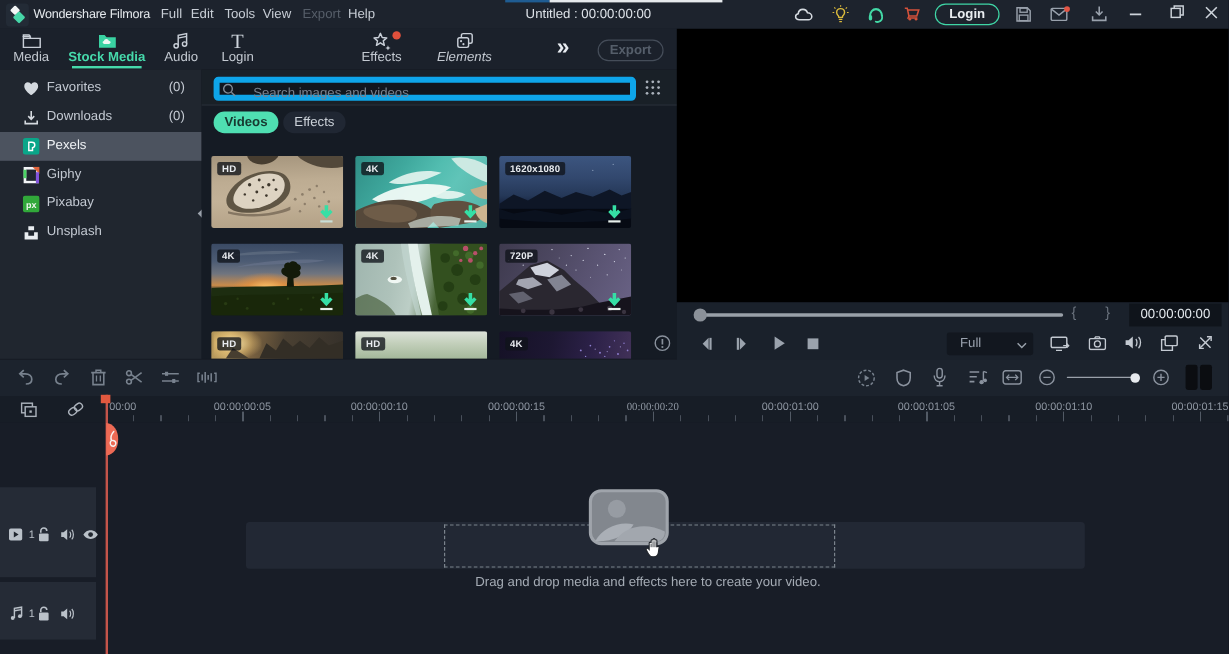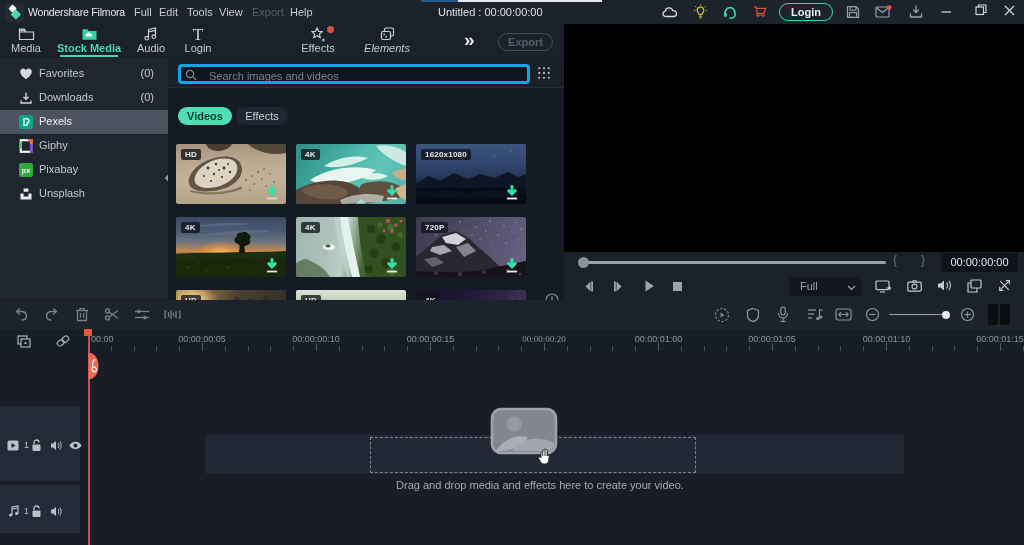--- a/index.html
+++ b/index.html
@@ -16,23 +16,23 @@
 .tab { position:absolute; top:2px; width:70px; text-align:center; color:#c3c9d1; font-size:11px; }
 .tab .ico { height:16px; display:flex; align-items:center; justify-content:center; }
 .tab .lbl { margin-top:0px; line-height:13px; }
 
 #sidebar { left:0; top:58px; width:168px; height:241px; background:#20262f; }
 .srow { position:absolute; left:0; width:168px; height:24px; color:#c3c9d2; font-size:11px; }
 .srow .sic { position:absolute; left:19px; top:5px; width:14px; height:14px; }
 .srow .slbl { position:absolute; left:39px; top:5px; }
 .srow .scnt { position:absolute; right:14px; top:5px; }
 
-#panel { left:168px; top:72px; width:400px; height:241px; background:#151b24; }
+#panel { left:168px; top:58px; width:400px; height:241px; background:#151b24; }
 #searchrow { left:168px; top:58px; width:400px; height:30px; background:#192027; border-bottom:1px solid #272e38; }
-#searchbox { left:10px; top:6px; width:352px; height:20px; background:#11161e; border:3px solid #0ea5e9; border-radius:4px; color:#79828e; font-size:11px; line-height:18px; padding-left:28px; }
+#searchbox { left:10px; top:6px; width:352px; height:20px; background:#11161e; border:5px solid #0ea5e9; border-radius:4px; color:#79828e; font-size:11px; line-height:18px; padding-left:28px; }
 .pill { position:absolute; height:18px; border-radius:9px; font-size:11px; line-height:18px; text-align:center; }
 .thumb { position:absolute; width:110px; height:60px; border-radius:2px; overflow:hidden; }
 .badge { position:absolute; left:5px; top:5px; background:rgba(15,19,25,0.78); color:#e8ebef; font-size:8px; font-weight:bold; padding:1px 4px; border-radius:2px; letter-spacing:0.2px; }
 .dl { position:absolute; right:6px; bottom:3px; width:16px; height:17px; }
 
 #preview { left:564px; top:24px; width:460px; height:228px; background:#000; }
 #controls { left:564px; top:252px; width:460px; height:48px; background:#1a212b; }
 
 #tltoolbar { left:0; top:300px; width:1024px; height:30px; background:#1c232d; }
 #ruler { left:0; top:330px; width:1024px; height:22px; background:#171d26; }

